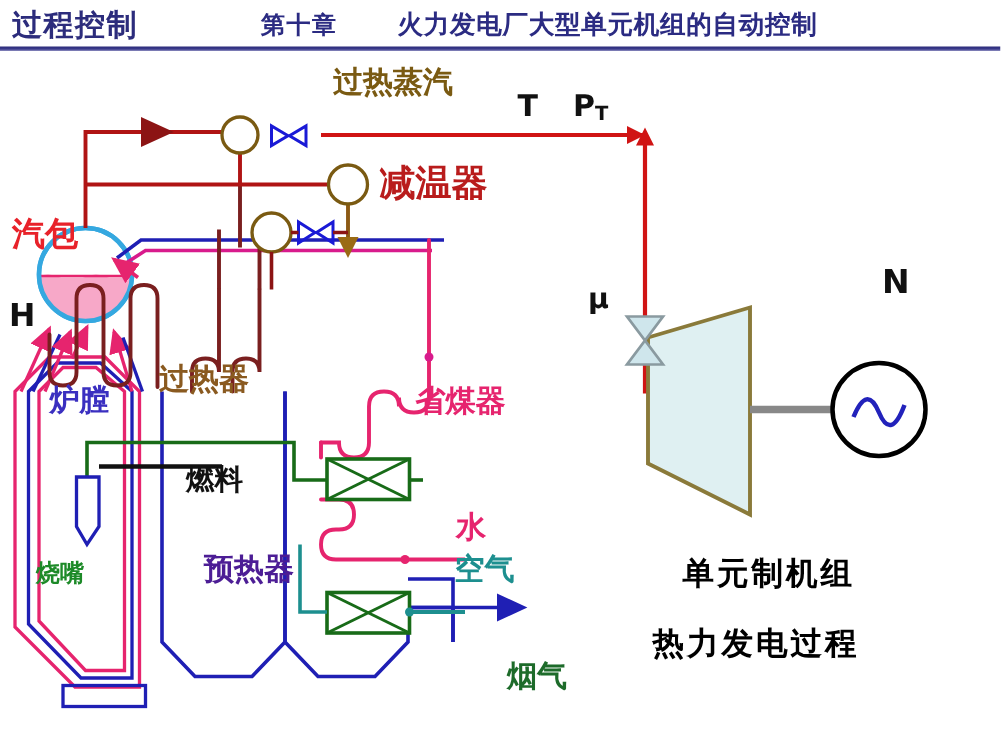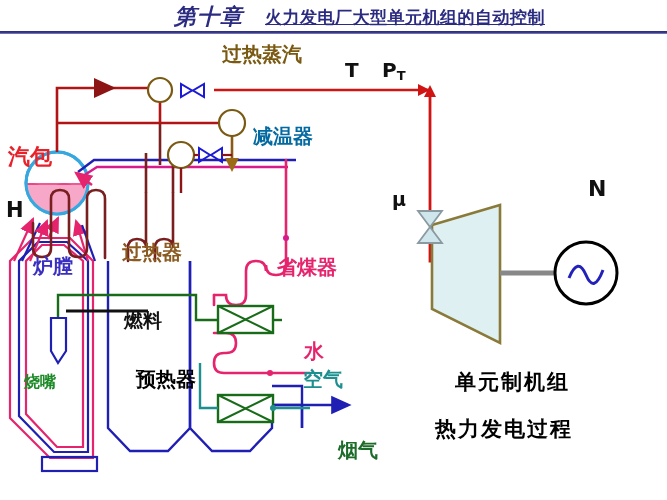--- a/index.html
+++ b/index.html
@@ -21,46 +21,47 @@
     background:linear-gradient(to bottom,#2b2b7a 0%,#3a3a8c 55%,#8f8fc0 100%);
   }
   .hdr-left{
     position:absolute;left:8px;top:4px;
     font-size:20px;font-weight:bold;color:#2c2c7c;
     letter-spacing:1px;line-height:24px;
     font-family:"DejaVu Sans","Liberation Sans",sans-serif;
   }
   .hdr-ch{
     position:absolute;left:174px;top:6px;
-    font-size:22px;font-weight:bold;color:#2b2b82;
-    letter-spacing:1px;line-height:22px;font-style:italic;
+    font-size:16px;font-weight:bold;color:#2b2b82;
+    letter-spacing:1px;line-height:22px;
   }
   .hdr-title{
     position:absolute;left:265px;top:6px;
     font-size:17px;font-weight:bold;color:#2b2b82;
-    letter-spacing:0.5px;line-height:22px;text-decoration:underline;
+    letter-spacing:0.5px;line-height:22px;
   }
 
   
   .lbl{position:absolute;font-weight:bold;white-space:nowrap;line-height:1;}
 
   
   #stage{position:absolute;left:0;top:33px;width:667px;height:467px;}
 
   .cap-note{
     position:absolute;font-weight:bold;color:#000000;
     font-size:21px;letter-spacing:2px;white-space:nowrap;
   }
 </style>
 </head>
 <body>
 
 <div id="root">
 
   <div class="header">
+    <div class="hdr-left">过程控制</div>
     <div class="hdr-ch">第十章</div>
     <div class="hdr-title">火力发电厂大型单元机组的自动控制</div>
     <div class="header-rule"></div>
   </div>
 
   <svg id="stage" viewBox="0 0 667 467" width="667" height="467">
 
     <defs>
       <marker id="arrRed" markerWidth="9" markerHeight="9" refX="7" refY="4.5" orient="auto">
         <path d="M0,0.6 L8.5,4.5 L0,8.4 Z" fill="#d01414"></path>
@@ -241,33 +242,33 @@
     </g>
 
   </svg>
 
   <div class="lbl" style="left:8px;top:146px;font-size:22px;color:#e8222a;">汽包</div>
 
   <div class="lbl" style="left:6px;top:200px;font-size:21px;color:#111111;">H</div>
 
   <div class="lbl" style="left:222px;top:44px;font-size:20px;color:#7a5a12;">过热蒸汽</div>
 
-  <div class="lbl" style="left:253px;top:126px;font-size:20px;color:#0369a1;">减温器</div>
-
-  <div class="lbl" style="left:106px;top:242px;font-size:20px;color:#8a5a20;padding-left:16px;">过热器</div>
+  <div class="lbl" style="left:253px;top:110px;font-size:24px;color:#b91c1c;">减温器</div>
+
+  <div class="lbl" style="left:106px;top:242px;font-size:20px;color:#8a5a20;">过热器</div>
 
   <div class="lbl" style="left:33px;top:256px;font-size:20px;color:#3a2fc0;">炉膛</div>
 
   <div class="lbl" style="left:24px;top:374px;font-size:16px;color:#1d8a28;">烧嘴</div>
 
   <div class="lbl" style="left:124px;top:311px;font-size:19px;color:#111111;">燃料</div>
 
   <div class="lbl" style="left:277px;top:257px;font-size:20px;color:#e6246e;">省煤器</div>
 
-  <div class="lbl" style="left:136px;top:369px;font-size:20px;color:#000000;">预热器</div>
+  <div class="lbl" style="left:136px;top:369px;font-size:20px;color:#4c1d95;">预热器</div>
 
   <div class="lbl" style="left:304px;top:341px;font-size:20px;color:#e6246e;">水</div>
 
   <div class="lbl" style="left:303px;top:369px;font-size:20px;color:#1d8f8f;">空气</div>
 
   <div class="lbl" style="left:292px;top:440px;font-size:20px;color:#1d6b2a;margin-left:46px;">烟气</div>
 
   <div class="lbl" style="left:345px;top:60px;font-size:20px;color:#111111;">T</div>
 
   <div class="lbl" style="left:382px;top:60px;font-size:20px;color:#111111;">

